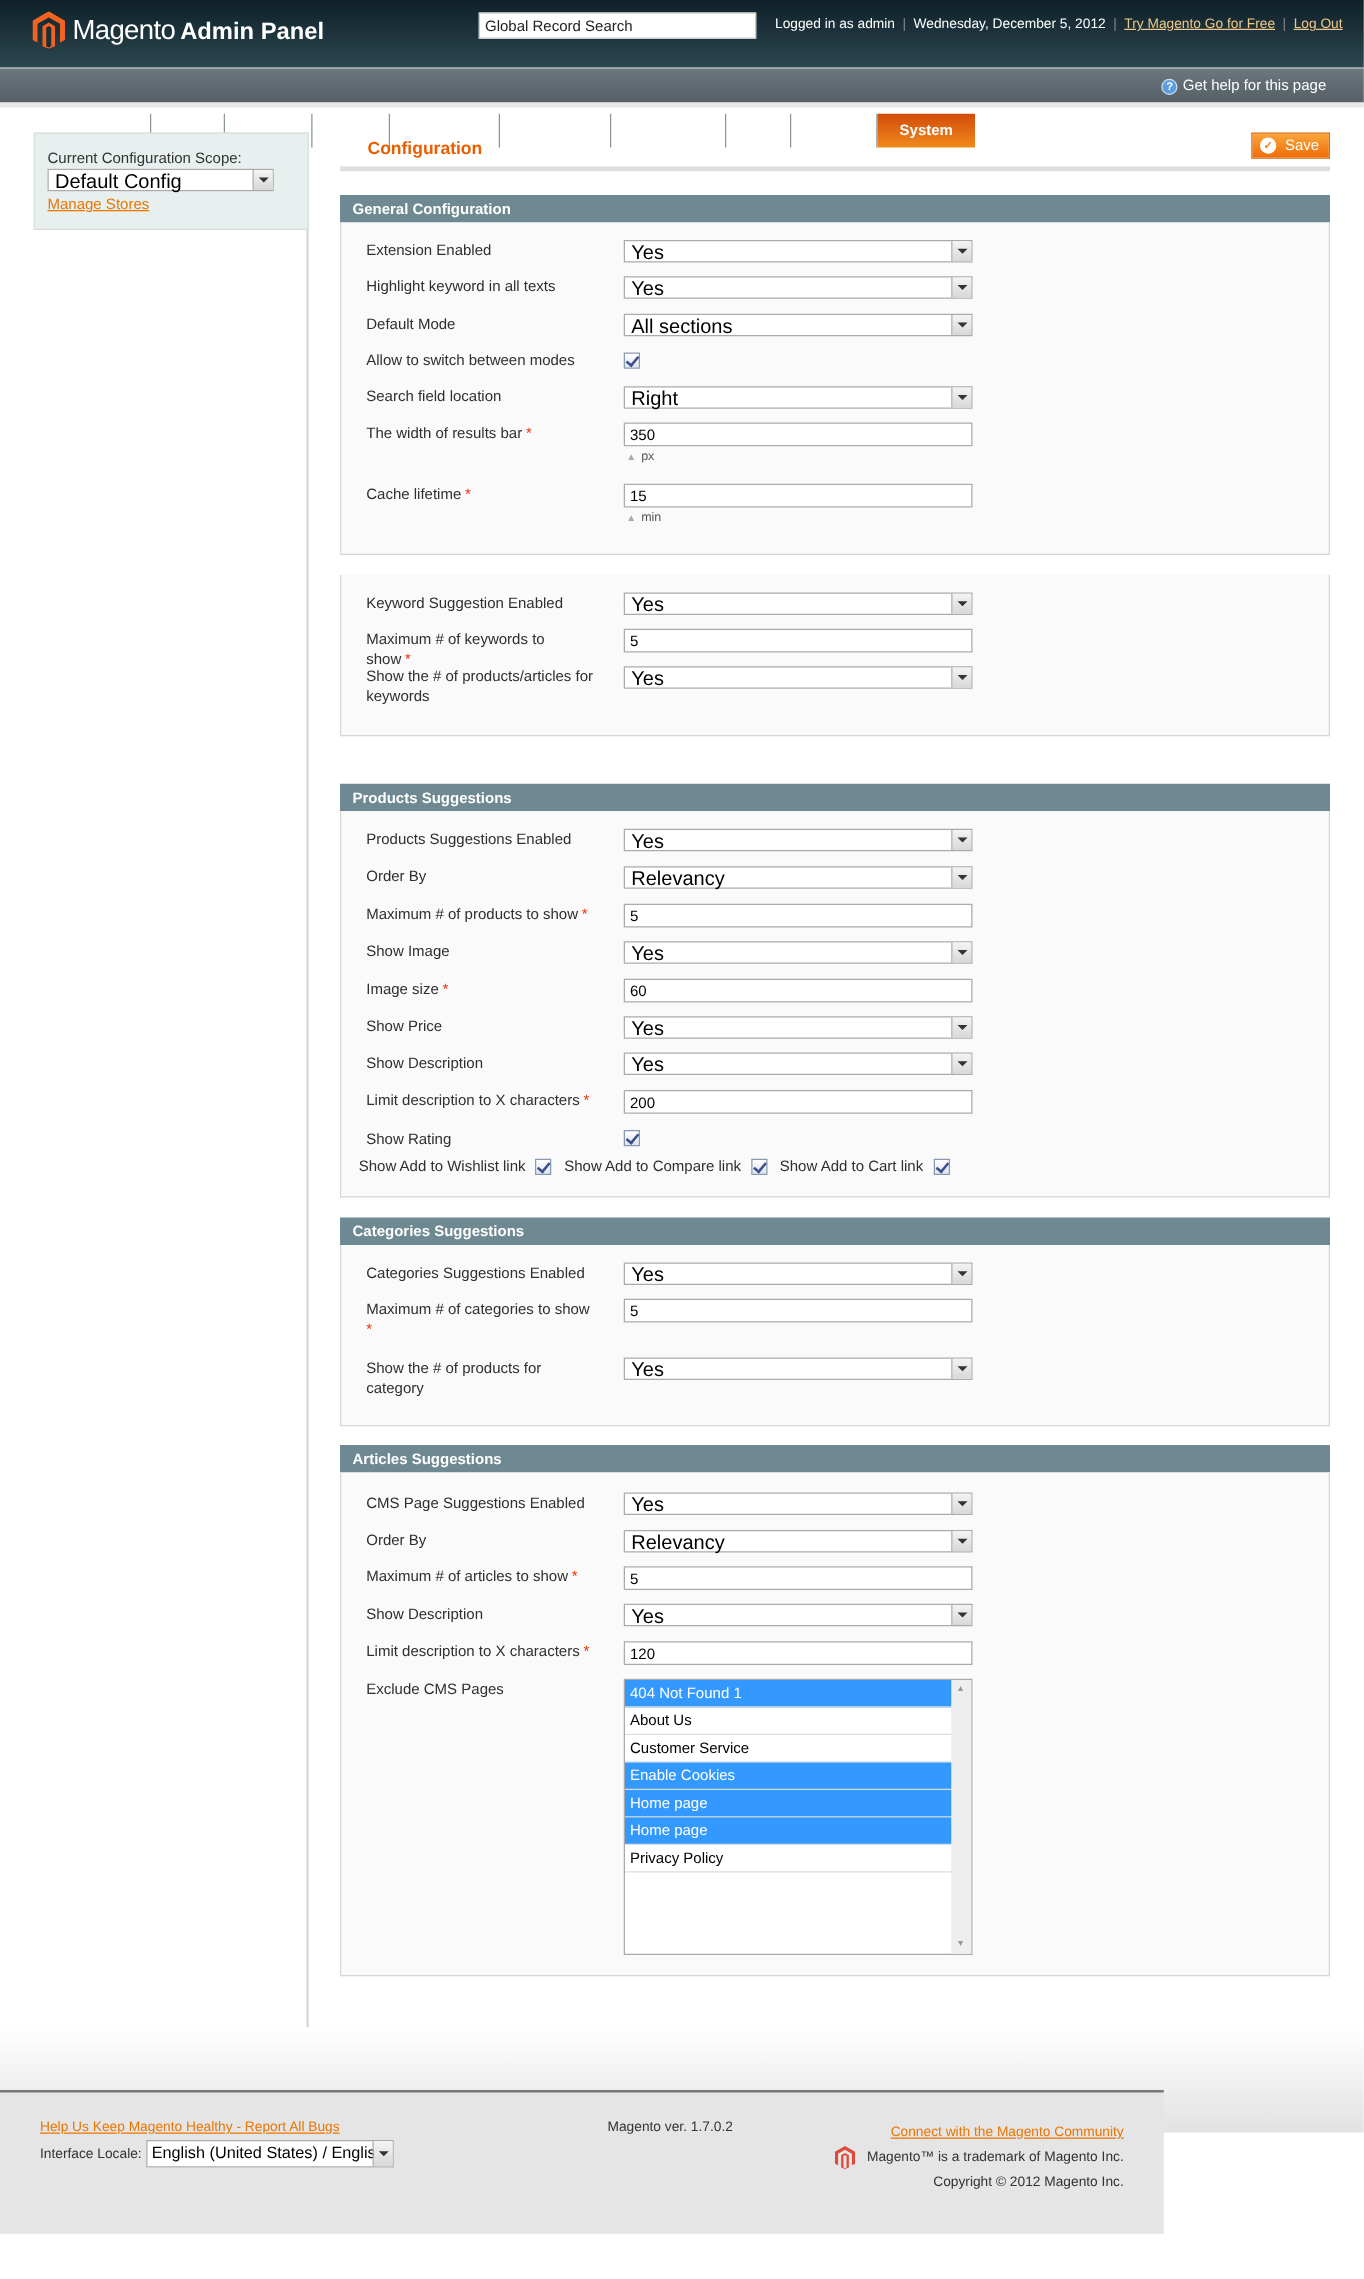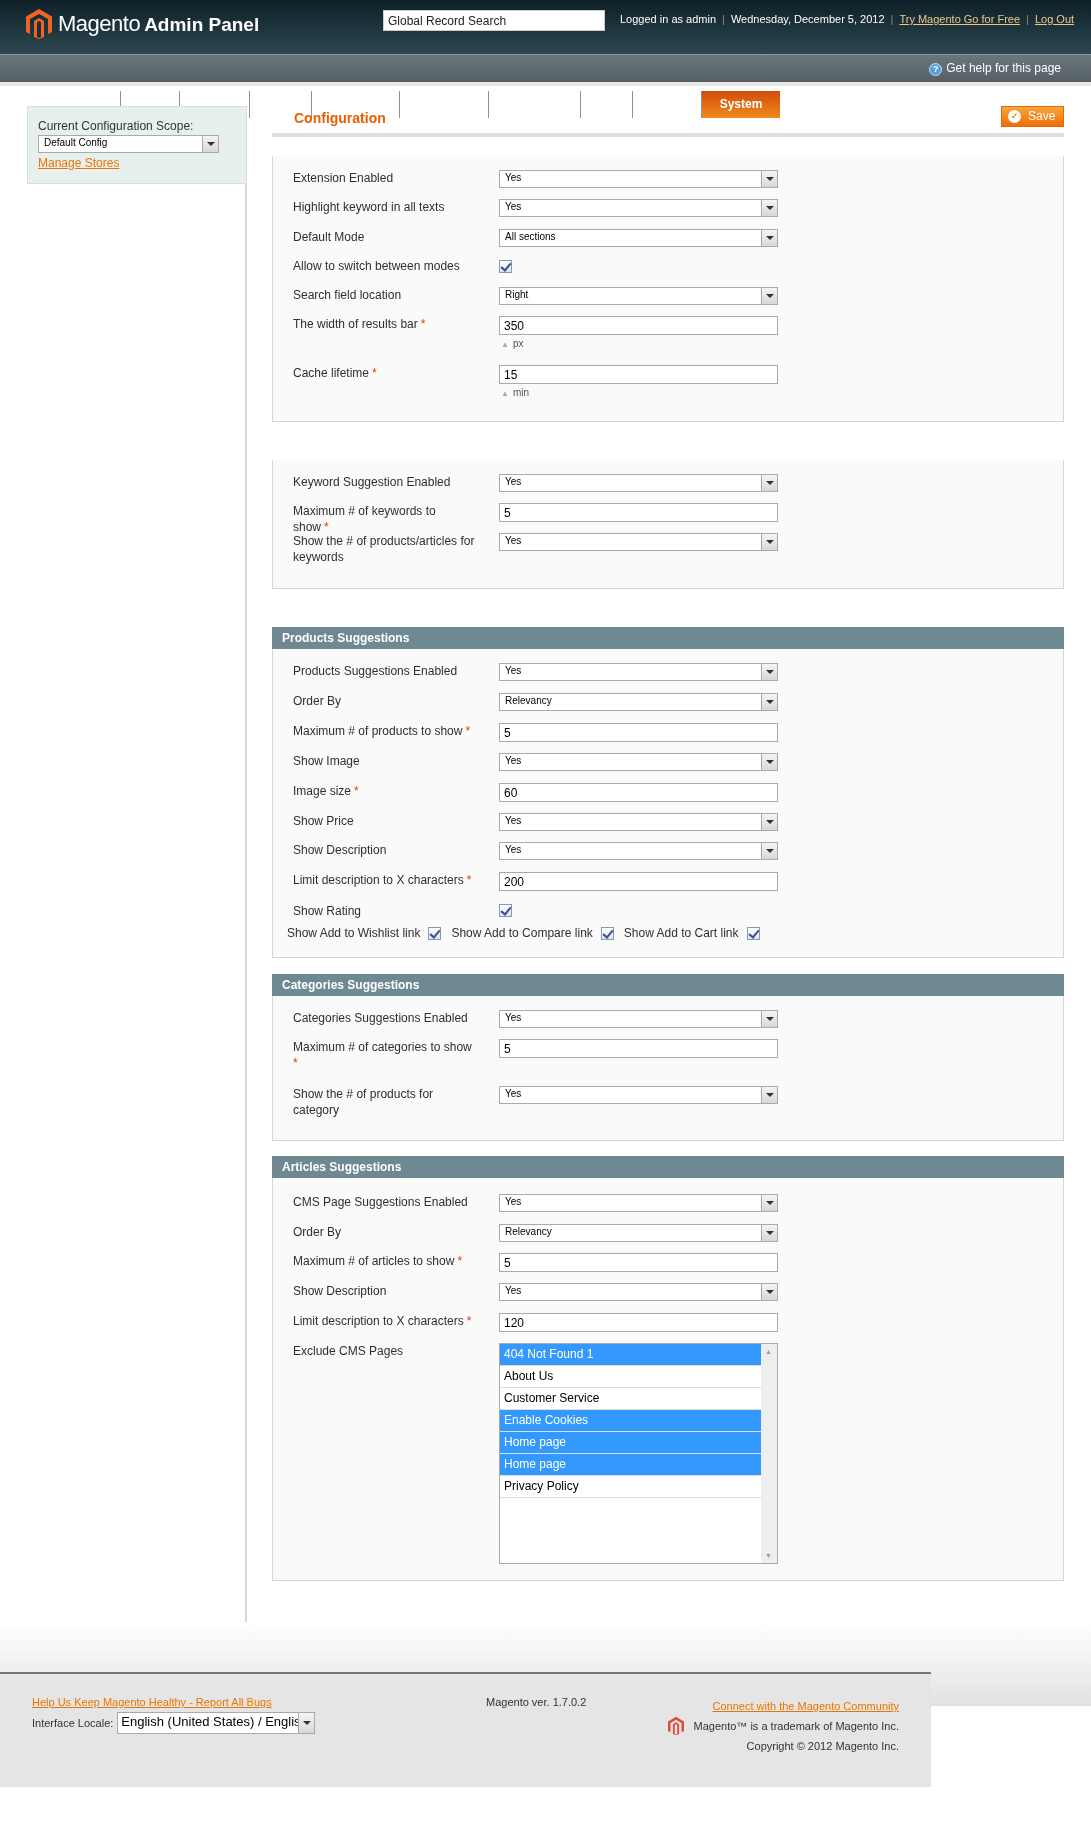--- a/index.html
+++ b/index.html
@@ -16,21 +16,21 @@
 .header-links a{color:#f0c78a;}
 .nav{position:absolute;left:0;top:54px;width:1091px;height:28px;background:linear-gradient(#6b777d,#555f65);border-top:1px solid #8a979d;}
 .nav-item{position:absolute;top:0;height:27px;line-height:27px;color:#fff;font-size:12px;text-align:center;border-right:1px solid #8a959b;margin-top:36px;}
 .nav-item.active{background:linear-gradient(#d14b0a,#f18a1c);font-weight:bold;border-right:none;}
 .help{position:absolute;right:30px;top:0;line-height:27px;color:#fff;font-size:12px;}
 .help-icon{display:inline-block;width:13px;height:13px;border-radius:50%;background:#5a9ee0;border:1px solid #cde;color:#fff;font-size:9px;line-height:11px;text-align:center;margin-right:4px;font-weight:bold;}
 .subbar{position:absolute;left:0;top:82px;width:1091px;height:4px;background:#e8e8e8;}
 .sidebar{position:absolute;left:27px;top:106px;width:220px;height:78px;background:#e7efef;border:1px solid #d6dede;padding:12px 10px;}
 .side-line{position:absolute;left:245px;top:184px;width:2px;height:1438px;background:#dadada;}
 .sidebar .lbl{font-size:12px;color:#333;}
-.sel{position:relative;height:18px;border:1px solid #aaa;background:#fff;font-size:10px;padding:1px 5px;color:#000;}
+.sel{position:relative;height:18px;border:1px solid #aaa;background:#fff;font-size:16px;padding:1px 5px;color:#000;}
 .sel .arrow{position:absolute;right:0;top:0;width:16px;height:16px;background:linear-gradient(#f4f4f4,#d8d8d8);border-left:1px solid #aaa;}
 .sel .arrow:after{content:"";position:absolute;left:4px;top:6px;border-left:4px solid transparent;border-right:4px solid transparent;border-top:4px solid #333;}
 .scope-sel{width:181px;margin-top:2px;}
 .manage{display:block;margin-top:3px;font-size:12px;}
 .page-title{position:absolute;left:294px;top:110px;color:#eb5e00;font-size:14px;font-weight:bold;}
 .title-rule{position:absolute;left:272px;top:133px;width:792px;height:4px;background:#dfdfdf;}
 .save-btn{position:absolute;left:1001px;top:106px;width:63px;height:21px;background:linear-gradient(#f9a63a,#ef6d0a);border:1px solid #e06808;color:#fff;font-size:12px;line-height:19px;padding-left:26px;}
 .save-btn .ck{position:absolute;left:6px;top:3px;width:13px;height:13px;border-radius:50%;background:#fff;color:#f08010;font-size:9px;line-height:13px;text-align:center;font-weight:bold;}
 .section{position:absolute;left:272px;width:792px;}
 .sec-head{height:22px;background:#6f8992;color:#fff;font-weight:bold;font-size:12px;line-height:22px;padding-left:10px;}
@@ -101,20 +101,21 @@
   <div class="sel scope-sel"><span>Default Config</span><span class="arrow"></span></div>
   <a class="manage">Manage Stores</a>
 </div>
 <div class="side-line"></div>
 
 <div class="page-title">Configuration</div>
 <div class="save-btn"><span class="ck">✓</span><span>Save</span></div>
 <div class="title-rule"></div>
 
 <div class="section" style="top:156px;">
+  <div class="sec-head">General Configuration</div>
   <div class="sec-body" style="height:266px;">
     <div class="row" style="top:14px;">
       <span class="label">Extension Enabled</span>
       <div class="ctrl sel"><span>Yes</span><span class="arrow"></span></div>
     </div>
     <div class="row" style="top:43px;">
       <span class="label">Highlight keyword in all texts</span>
       <div class="ctrl sel"><span>Yes</span><span class="arrow"></span></div>
     </div>
     <div class="row" style="top:73px;">

